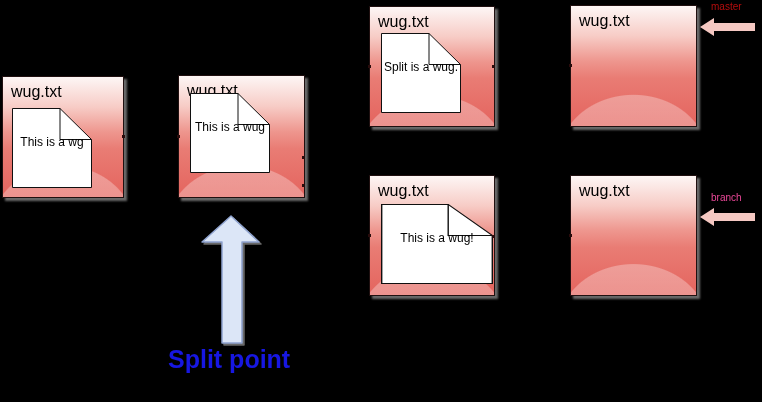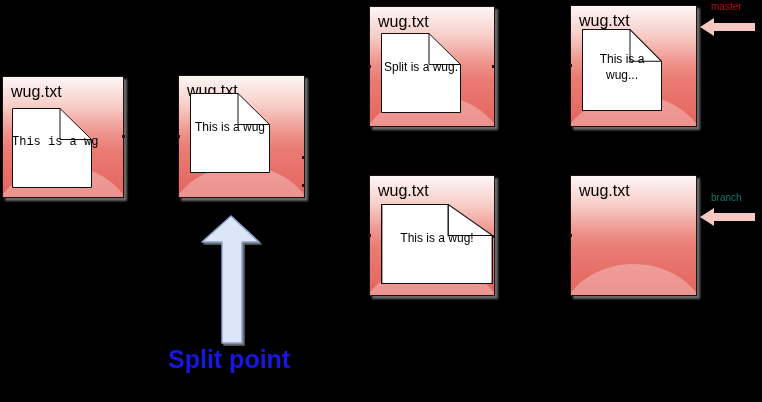--- a/index.html
+++ b/index.html
@@ -45,35 +45,35 @@
   #split-label{
     position:absolute;left:168px;top:345px;width:130px;
     font-size:25px;font-weight:bold;color:#1717e2;
   }
   
   .ref-label{
     position:absolute;width:50px;text-align:left;
     font-size:10px;font-weight:normal;
   }
   #master-label{left:711px;top:1px;color:#b50d0d;}
-  #branch-label{left:711px;top:192px;color:#0f766e;}
+  #branch-label{left:711px;top:192px;color:#ec4899;}
   .ref-arrow{position:absolute;width:57px;height:20px;}
   #master-arrow{left:699px;top:17px;}
   #branch-arrow{left:699px;top:207px;}
   
   .tick{position:absolute;width:3px;height:3px;background:#2a0c0c;}
 </style>
 </head>
 <body>
 
 <div id="stage">
 
   <div class="commit" style="left:2px;top:76px;width:122px;height:122px;">
     <div class="fname">wug.txt</div>
-    <div class="doc" style="left:9px;top:31px;font-family:Liberation Mono, monospace;">
+    <div class="doc" style="left:9px;top:31px;">
       <svg viewBox="0 0 80 80" preserveAspectRatio="none">
         <path class="page" d="M0.5,0.5 L48,0.5 L79.5,31.5 L79.5,79.5 L0.5,79.5 Z"></path>
         <path class="fold" d="M48,0.5 L48,31.5 L79.5,31.5"></path>
       </svg>
       <div class="doc-text">This is a wg</div>
     </div>
   </div>
 
   <div class="commit" style="left:178px;top:75px;width:127px;height:123px;">
     <div class="fname">wug.txt</div>
@@ -92,27 +92,20 @@
       <svg viewBox="0 0 80 80" preserveAspectRatio="none">
         <path class="page" d="M0.5,0.5 L48,0.5 L79.5,31.5 L79.5,79.5 L0.5,79.5 Z"></path>
         <path class="fold" d="M48,0.5 L48,31.5 L79.5,31.5"></path>
       </svg>
       <div class="doc-text">Split is a wug.</div>
     </div>
   </div>
 
   <div class="commit" style="left:570px;top:5px;width:127px;height:122px;">
     <div class="fname">wug.txt</div>
-    <div class="doc" style="left:11px;top:23px;height:82px;">
-      <svg viewBox="0 0 80 80" preserveAspectRatio="none">
-        <path class="page" d="M0.5,0.5 L48,0.5 L79.5,31.5 L79.5,79.5 L0.5,79.5 Z"></path>
-        <path class="fold" d="M48,0.5 L48,31.5 L79.5,31.5"></path>
-      </svg>
-      <div class="doc-text two-line">This is a wug...</div>
-    </div>
   </div>
 
   <div class="commit" style="left:369px;top:175px;width:126px;height:121px;">
     <div class="fname">wug.txt</div>
     <div class="doc" style="left:11px;top:28px;padding-left:32px;">
       <svg viewBox="0 0 80 80" preserveAspectRatio="none">
         <path class="page" d="M0.5,0.5 L48,0.5 L79.5,31.5 L79.5,79.5 L0.5,79.5 Z"></path>
         <path class="fold" d="M48,0.5 L48,31.5 L79.5,31.5"></path>
       </svg>
       <div class="doc-text">This is a wug!</div>

